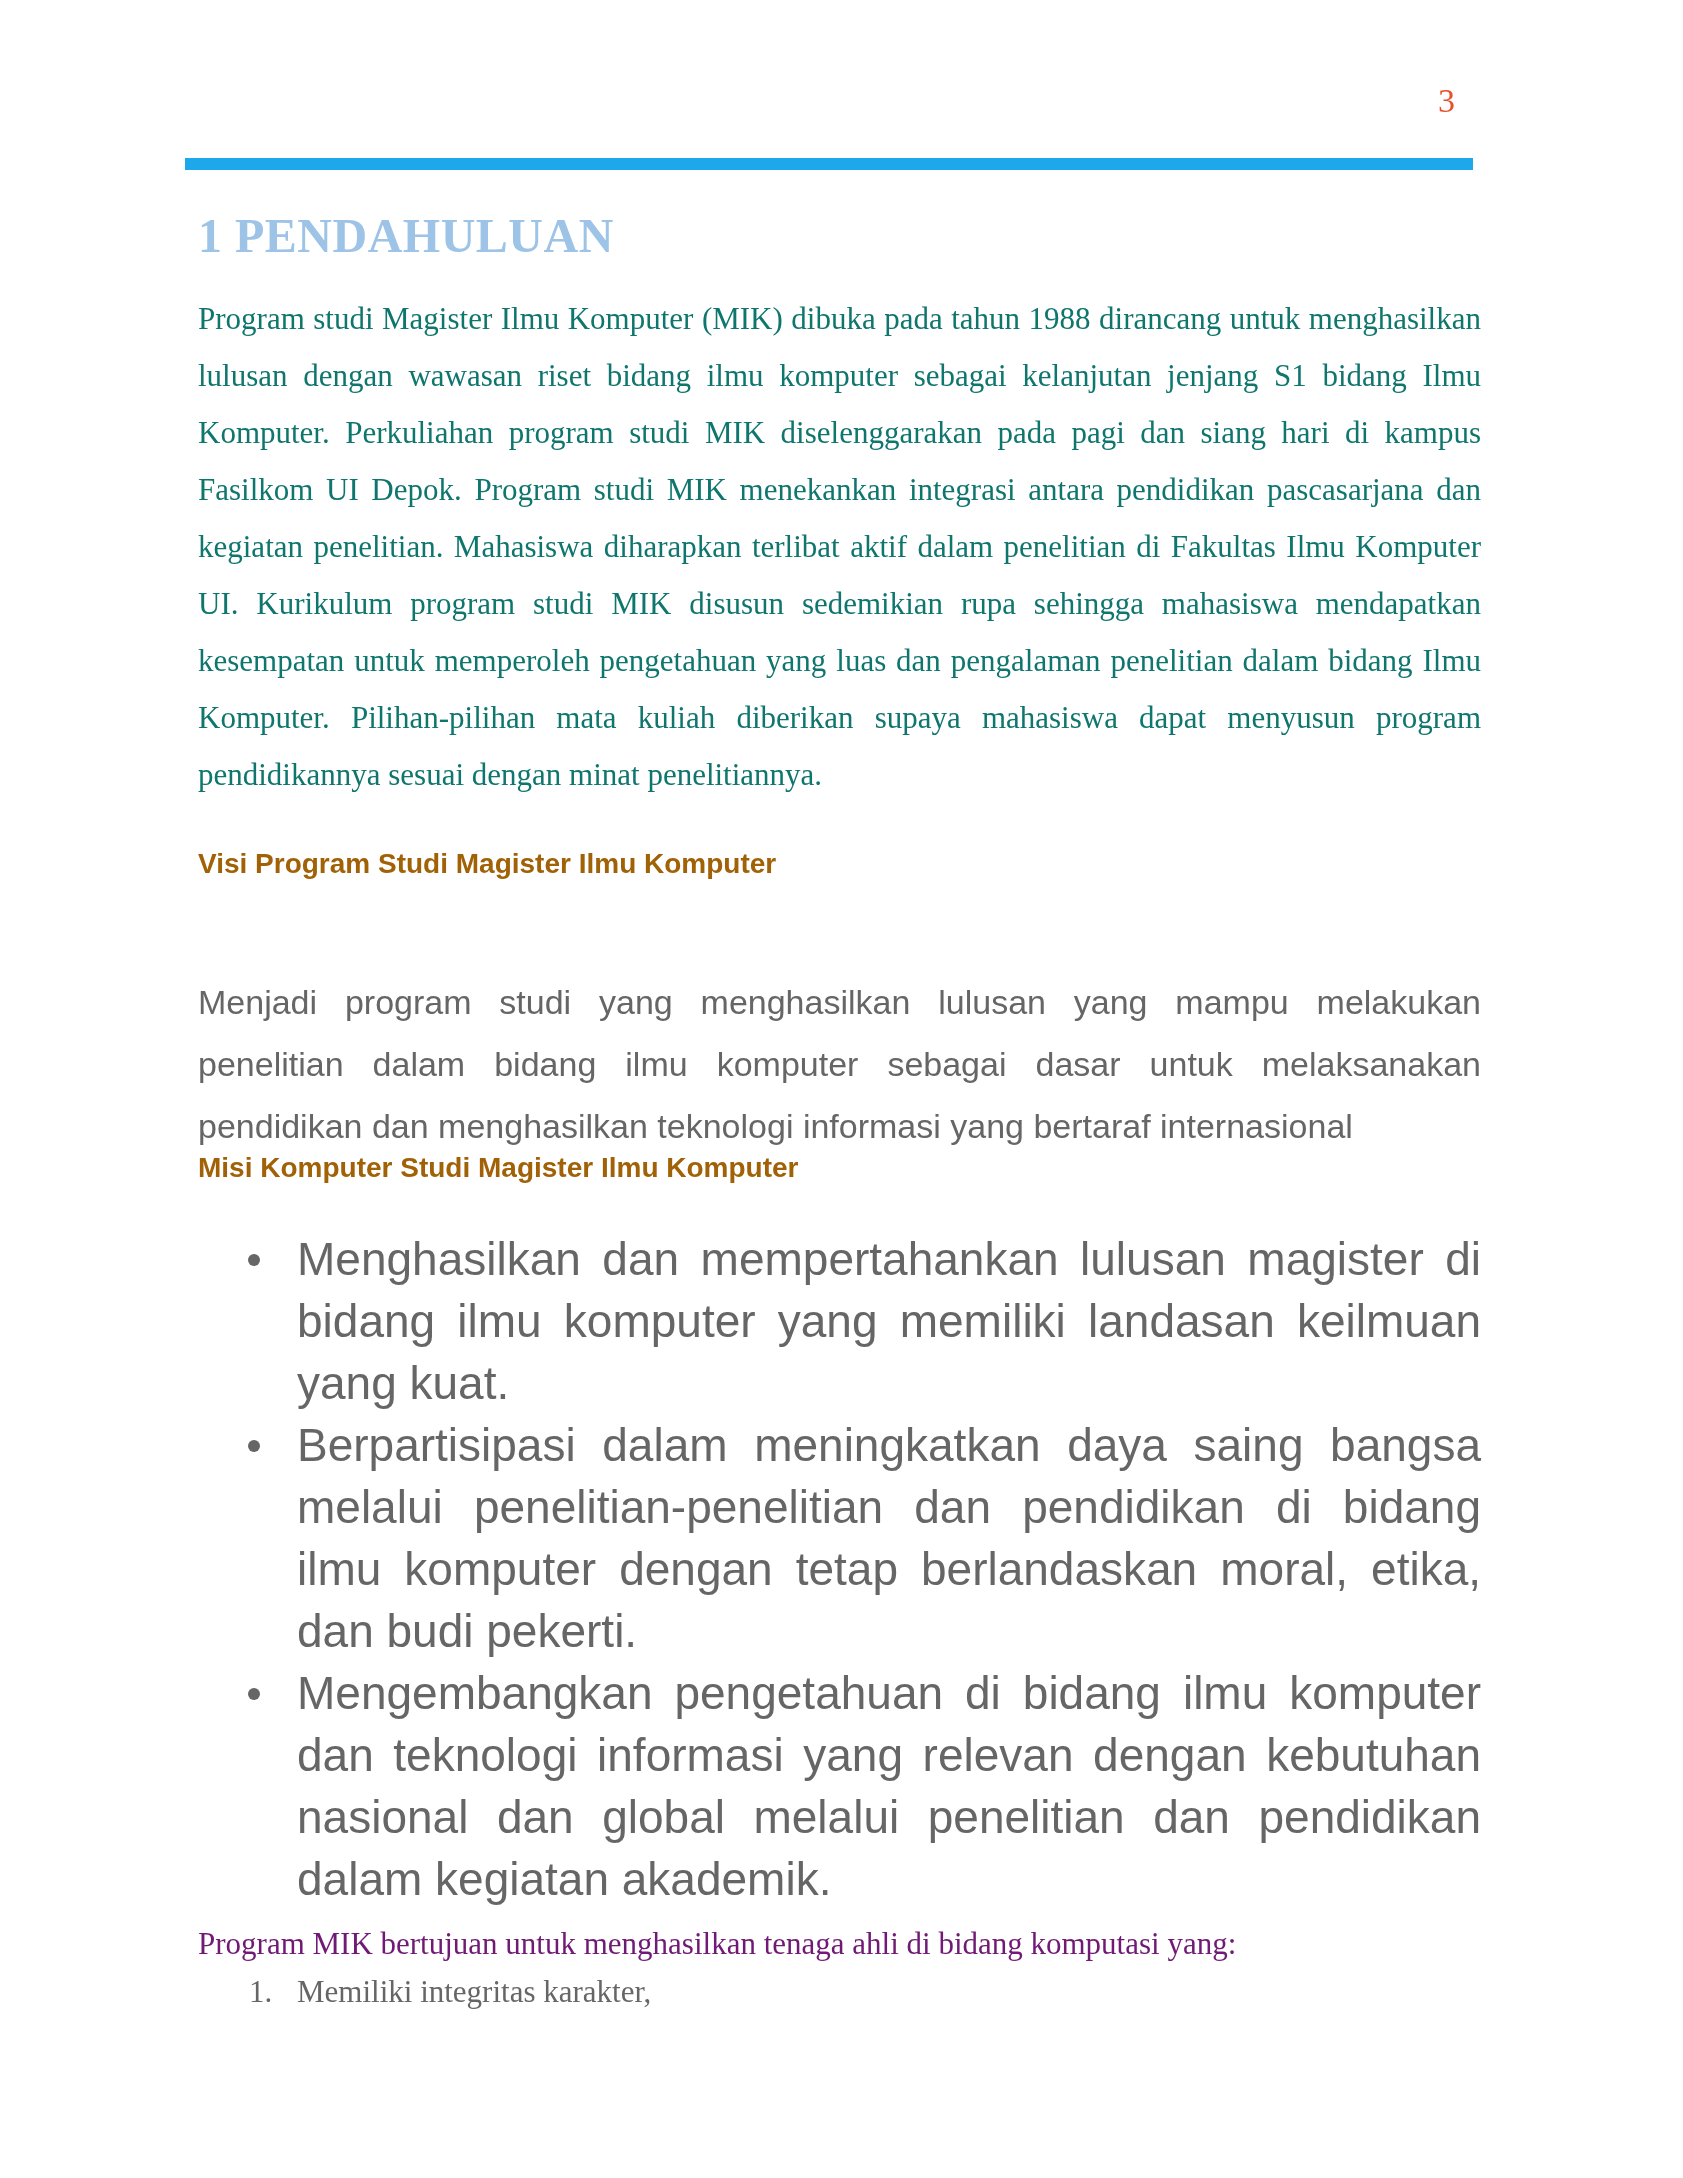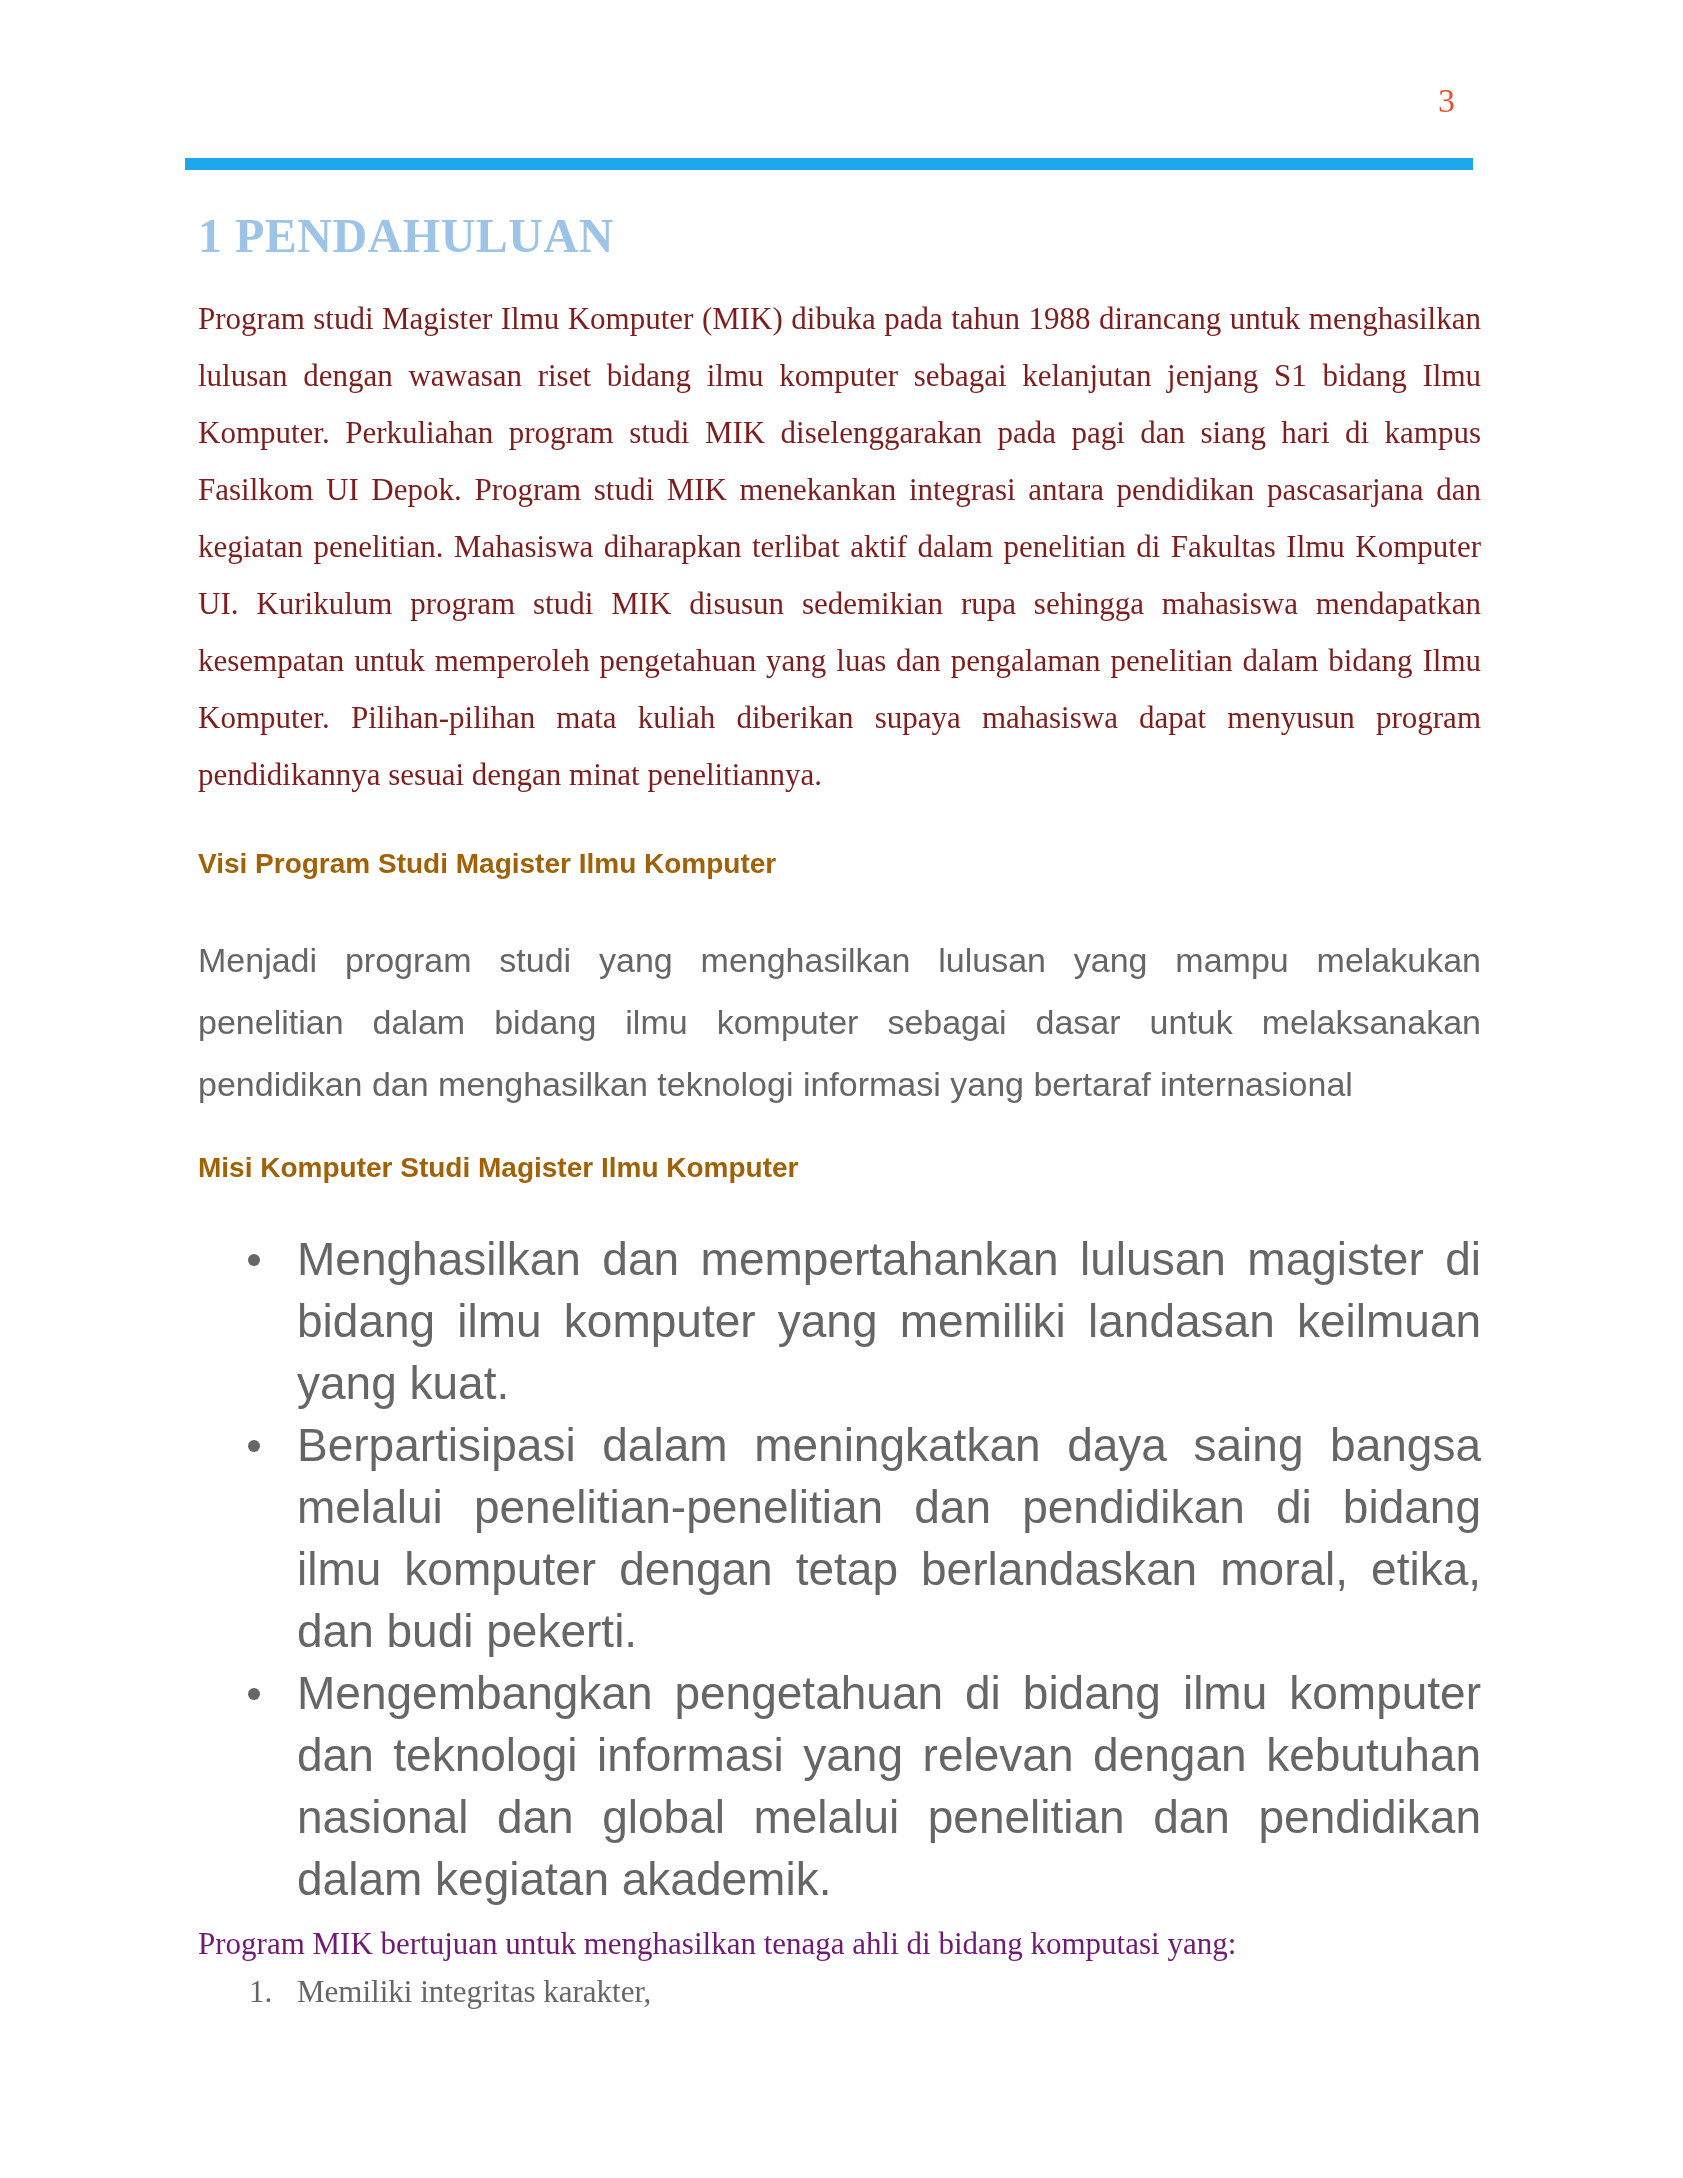--- a/index.html
+++ b/index.html
@@ -15,31 +15,31 @@
     background: #1da8ec;
   }
   .chapter-title {
     position: absolute; left: 198px; top: 208px; margin: 0;
     font-family: "Liberation Serif", serif; font-weight: bold; font-size: 48px; line-height: 55px;
     color: #9dc3e6; letter-spacing: 0.5px; white-space: nowrap;
   }
   .body-para {
     position: absolute; left: 198px; top: 290px; width: 1283px; margin: 0;
     font-family: "Liberation Serif", serif; font-size: 31px; line-height: 57px;
-    color: #7f1d1d; text-align: justify;
+    color: #0f766e; text-align: justify;
   }
   .section-heading {
     position: absolute; left: 198px; margin: 0; white-space: nowrap;
     font-family: "Liberation Sans", sans-serif; font-weight: bold; font-size: 28px; line-height: 40px;
     color: #a16207;
   }
   .visi-heading { top: 844px; }
   .misi-heading { top: 1148px; }
   .visi-text {
-    position: absolute; left: 198px; top: 929px; width: 1283px; margin: 0;
+    position: absolute; left: 198px; top: 971px; width: 1283px; margin: 0;
     font-family: "Liberation Sans", sans-serif; font-size: 34px; line-height: 62px;
     color: #666666; text-align: justify;
   }
   .misi-list {
     position: absolute; left: 198px; top: 1228px; width: 1283px; margin: 0; padding: 0; list-style: none;
   }
   .misi-item {
     position: relative; padding-left: 99px;
     font-family: "Liberation Sans", sans-serif; font-size: 46px; line-height: 62px;
     color: #666666; text-align: justify;

